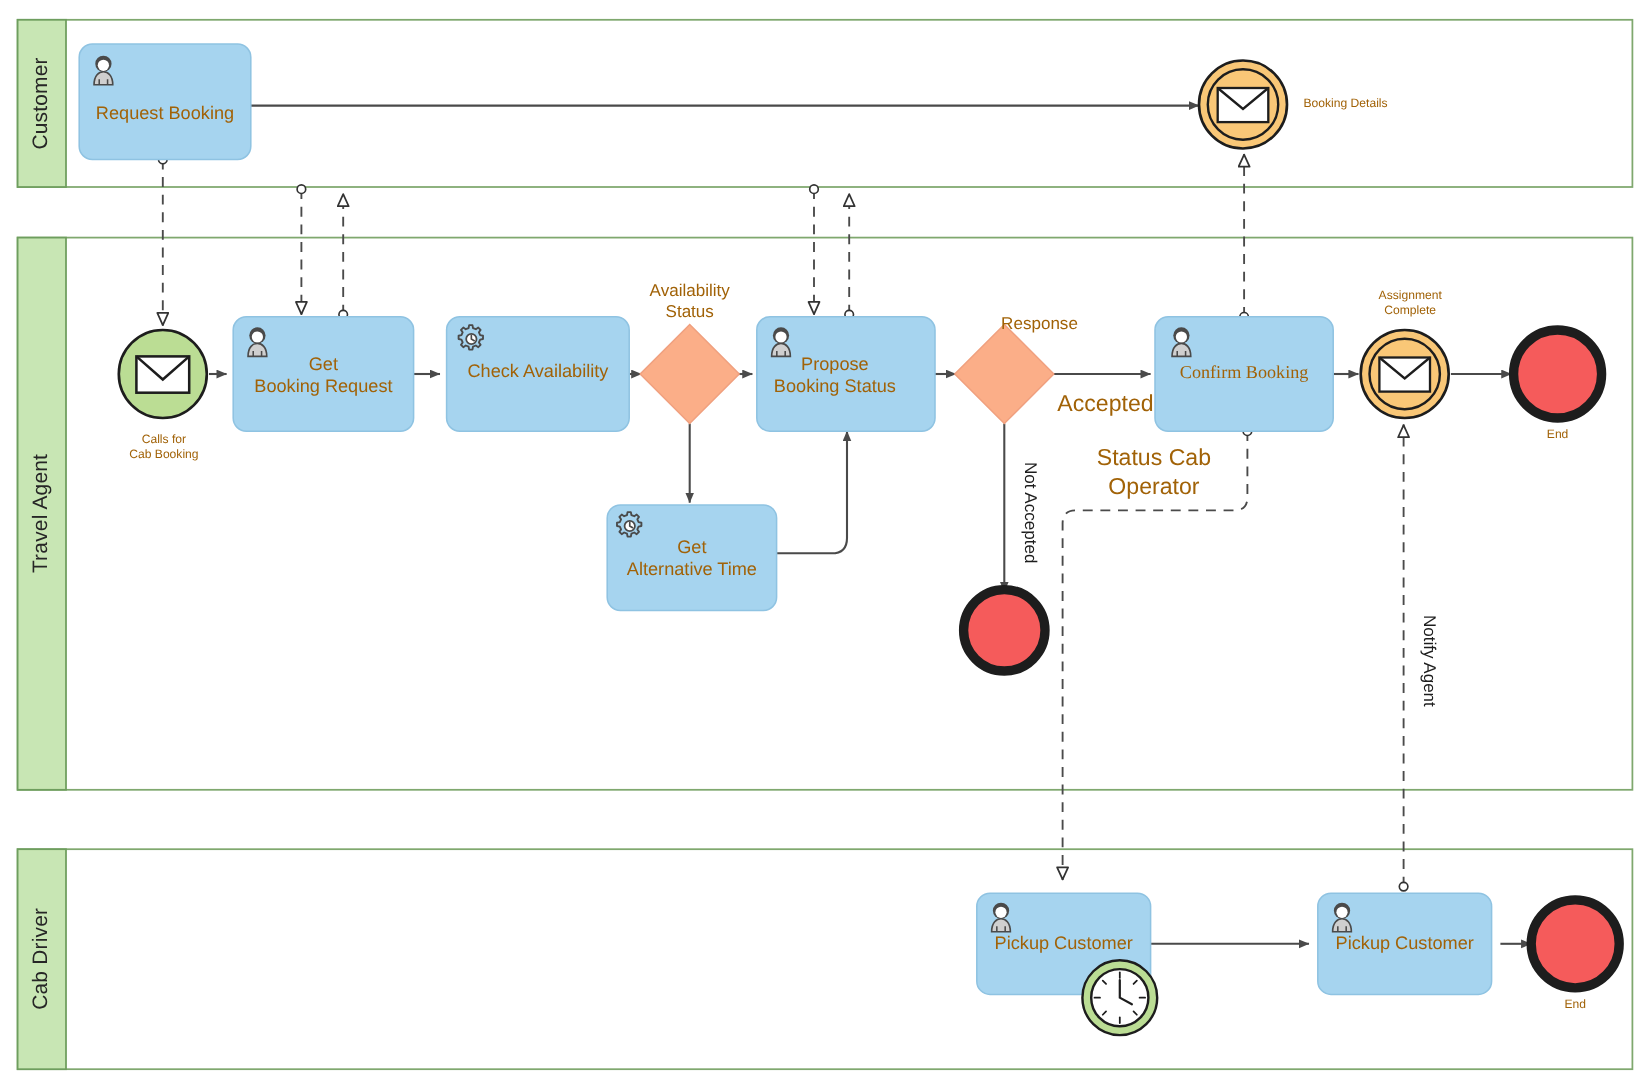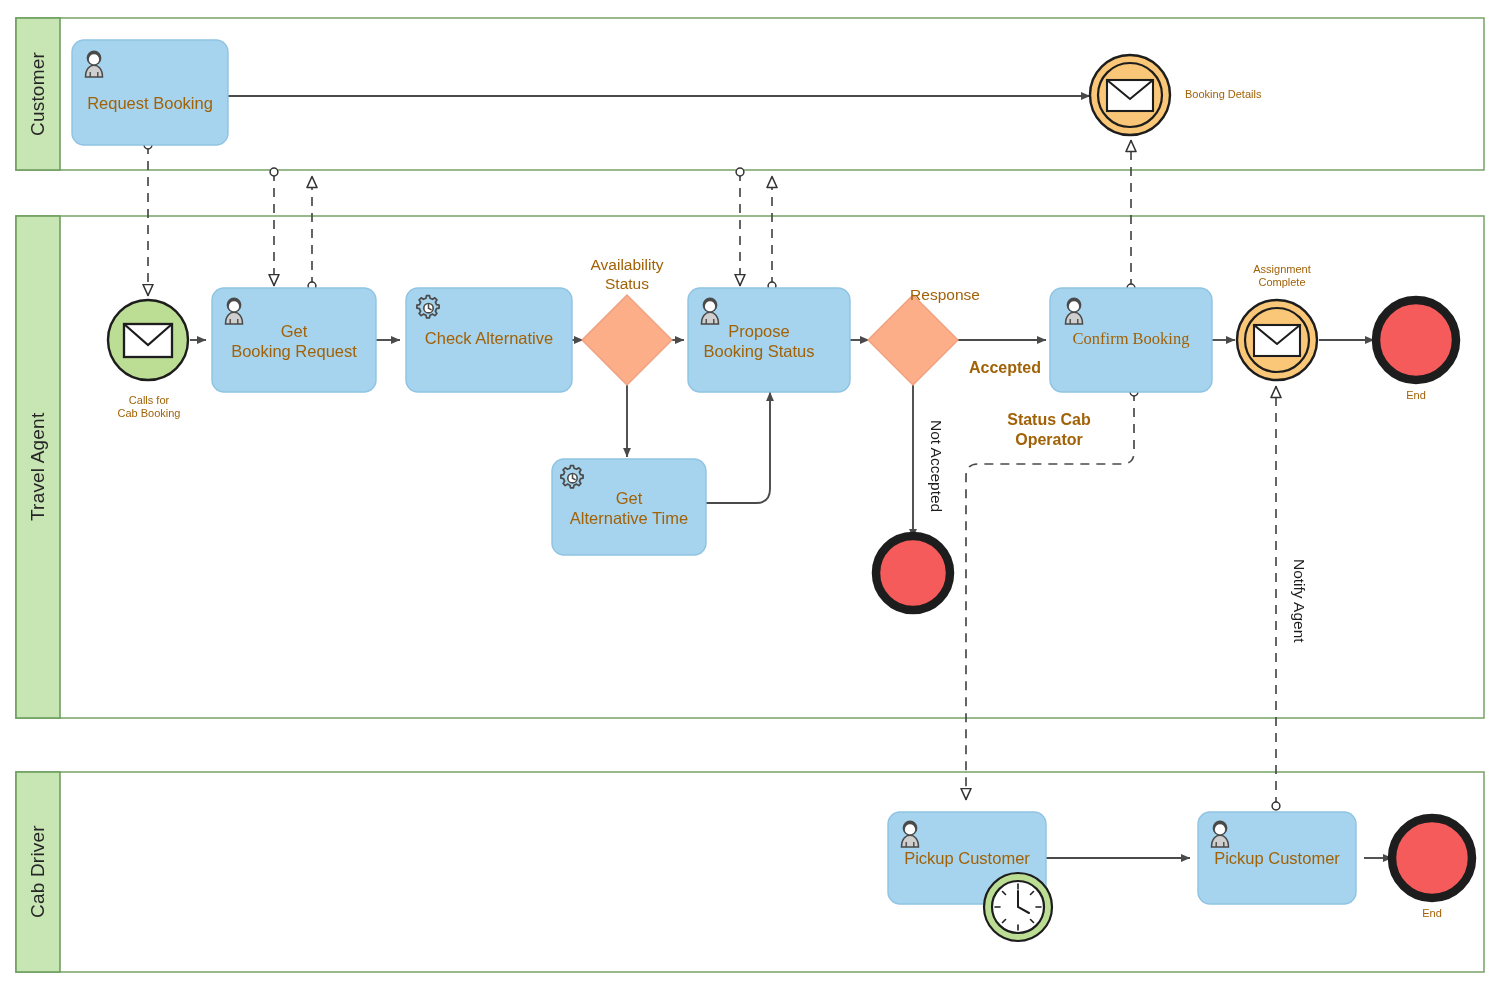--- a/index.html
+++ b/index.html
@@ -15,21 +15,21 @@
     white-space:nowrap;
   }
 
   .node-label{
     position:absolute;display:flex;align-items:center;justify-content:center;
     text-align:center;color:#a16207;line-height:1.22;
     white-space:pre-line;pointer-events:none;
   }
   .task-label{font-size:16.5px;}
   .event-label{font-size:11px;}
-  .flow-label{font-size:16px;font-weight:bold;}
+  .flow-label{font-size:21px;}
   .gw-label{font-size:15.5px;}
   .vert-label{
     position:absolute;writing-mode:vertical-rl;text-align:center;
     font-size:15.5px;color:#1d1d1d;white-space:nowrap;
   }
 </style>
 </head>
 <body>
 
 <div id="stage">
@@ -258,21 +258,21 @@
   <div class="node-label task-label" style="left:72px;top:72px;width:156px;height:62px;">Request Booking</div>
 
   <div class="node-label event-label" style="left:1185px;top:82px;width:200px;height:26px;justify-content:flex-start;">Booking Details</div>
 
   <div class="node-label event-label" style="left:78px;top:384px;width:142px;height:46px;">Calls for
 Cab Booking</div>
 
   <div class="node-label task-label" style="left:212px;top:310px;width:164px;height:62px;">Get
 Booking Request</div>
 
-  <div class="node-label task-label" style="left:406px;top:318px;width:166px;height:40px;">Check Alternative</div>
+  <div class="node-label task-label" style="left:406px;top:318px;width:166px;height:40px;">Check Availability</div>
 
   <div class="node-label gw-label" style="left:552px;top:252px;width:150px;height:46px;">Availability
 Status</div>
 
   <div class="node-label task-label" style="left:688px;top:310px;width:142px;height:62px;">Propose
 Booking Status</div>
 
   <div class="node-label task-label" style="left:552px;top:482px;width:154px;height:52px;">Get
 Alternative Time</div>
 

